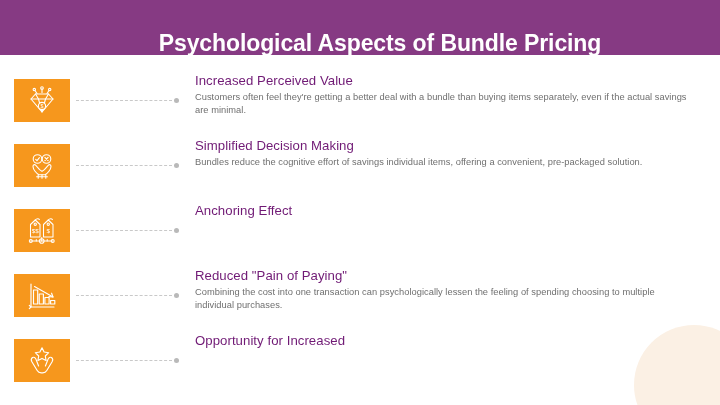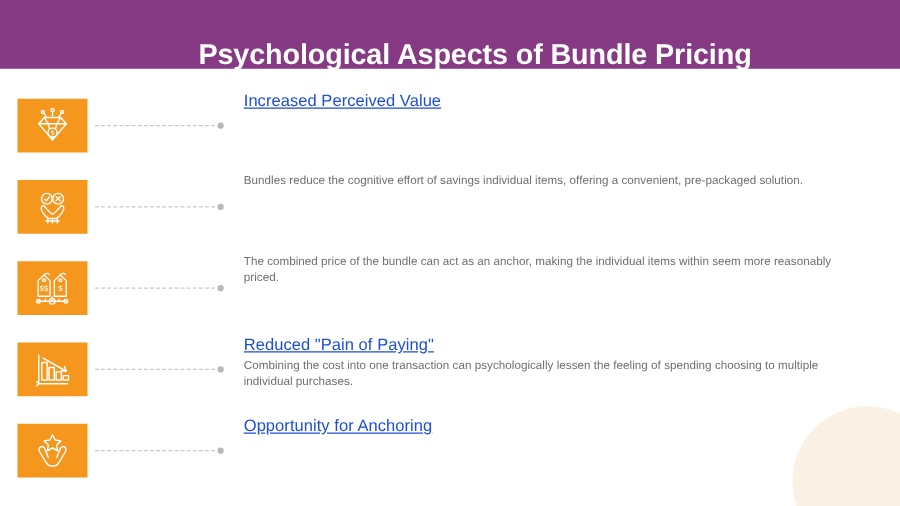--- a/index.html
+++ b/index.html
@@ -115,26 +115,25 @@
   }
 
   .text-col {
     position: absolute;
     left: 195px;
     top: 1px;
     width: 500px;
   }
   .row-title {
     font-size: 13.2px;
-    color: #1d4ed8;
+    color: #701a75;
     font-weight: normal;
     line-height: 1.15;
     margin: 0 0 3px 0;
     letter-spacing: 0.05px;
-    text-decoration: underline;
   }
   .row-desc {
     font-size: 9.3px;
     color: #6f6f6f;
     line-height: 1.42;
     margin: 0;
     letter-spacing: 0.03px;
   }
 </style>
 </head>
@@ -167,20 +166,21 @@
             <text x="16" y="23.3" font-size="5.2" fill="#ffffff" stroke="none" text-anchor="middle" font-family="Liberation Sans, sans-serif">$</text>
           </svg>
         </span>
       </div>
       <div class="connector">
         <div class="dashline"></div>
         <div class="dot"></div>
       </div>
       <div class="text-col">
         <p class="row-title">Increased Perceived Value</p>
+        <p class="row-desc">Customers often feel they're getting a better deal with a bundle than buying items separately, even if the actual savings are minimal.</p>
       </div>
     </div>
 
     <div class="row">
       <div class="icon-box">
         <span>
           <svg width="32" height="32" viewBox="0 0 32 32" fill="none" stroke="#ffffff" stroke-width="1.1" stroke-linecap="round" stroke-linejoin="round">
             <circle cx="11.5" cy="9" r="4.3"></circle>
             <path d="M9.7 9.4 L11 10.7 L13.4 7.6"></path>
             <circle cx="20.5" cy="9" r="4.3"></circle>
@@ -189,20 +189,21 @@
             <path d="M12.2 24.8 L12.2 28.3 M16 24.8 L16 28.3 M19.8 24.8 L19.8 28.3"></path>
             <path d="M10.6 26.8 L21.4 26.8"></path>
           </svg>
         </span>
       </div>
       <div class="connector">
         <div class="dashline"></div>
         <div class="dot"></div>
       </div>
       <div class="text-col">
+        <p class="row-title">Simplified Decision Making</p>
         <p class="row-desc">Bundles reduce the cognitive effort of savings individual items, offering a convenient, pre-packaged solution.</p>
       </div>
     </div>
 
     <div class="row">
       <div class="icon-box">
         <span>
           <svg width="32" height="32" viewBox="0 0 32 32" fill="none" stroke="#ffffff" stroke-width="1.05" stroke-linecap="round" stroke-linejoin="round">
             <path d="M4.5 9.5 L4.5 22 L14 22 L14 9.5 L9.25 5 Z"></path>
             <circle cx="9.25" cy="9.2" r="1.15"></circle>
@@ -219,21 +220,21 @@
             <path d="M15.75 26 L15.75 22.6"></path>
             <path d="M10.3 26 L10.3 24.4 M21.2 26 L21.2 24.4"></path>
           </svg>
         </span>
       </div>
       <div class="connector">
         <div class="dashline"></div>
         <div class="dot"></div>
       </div>
       <div class="text-col">
-        <p class="row-desc">The combined price of the bundle can act as an anchor, making the individual items within seem more reasonably priced.</p>
+        <p class="row-title">Anchoring Effect</p>
       </div>
     </div>
 
     <div class="row">
       <div class="icon-box">
         <span>
           <svg width="32" height="32" viewBox="0 0 32 32" fill="none" stroke="#ffffff" stroke-width="1.15" stroke-linecap="round" stroke-linejoin="round">
             <path d="M5 4 L5 27 L28 27"></path>
             <path d="M3.3 25.4 L5 27 L3.3 28.6"></path>
             <rect x="7.5" y="10" width="4.2" height="14"></rect>
@@ -264,18 +265,18 @@
             <path d="M6.5 12.5 C7.9 11.8 9.3 12.6 9.8 13.9 L12.6 21"></path>
             <path d="M25.5 12.5 C24.1 11.8 22.7 12.6 22.2 13.9 L19.4 21"></path>
           </svg>
         </span>
       </div>
       <div class="connector">
         <div class="dashline"></div>
         <div class="dot"></div>
       </div>
       <div class="text-col">
-        <p class="row-title">Opportunity for Anchoring</p>
+        <p class="row-title">Opportunity for Increased</p>
       </div>
     </div>
 
   </div>
 </div>
 
 </body></html>

